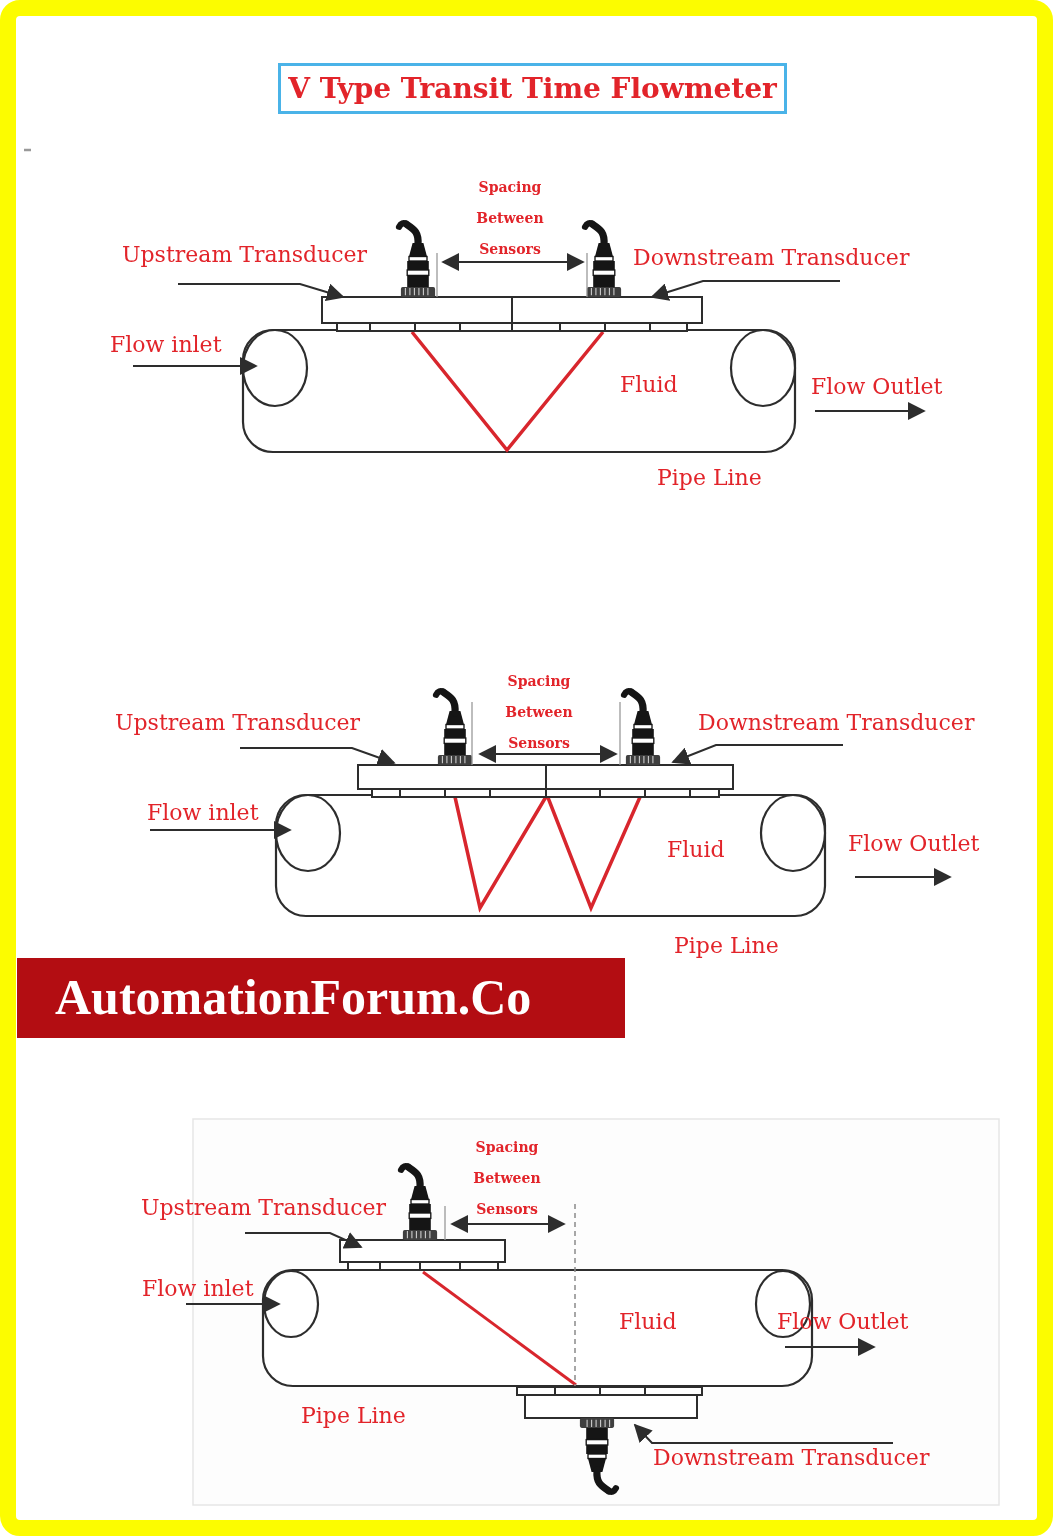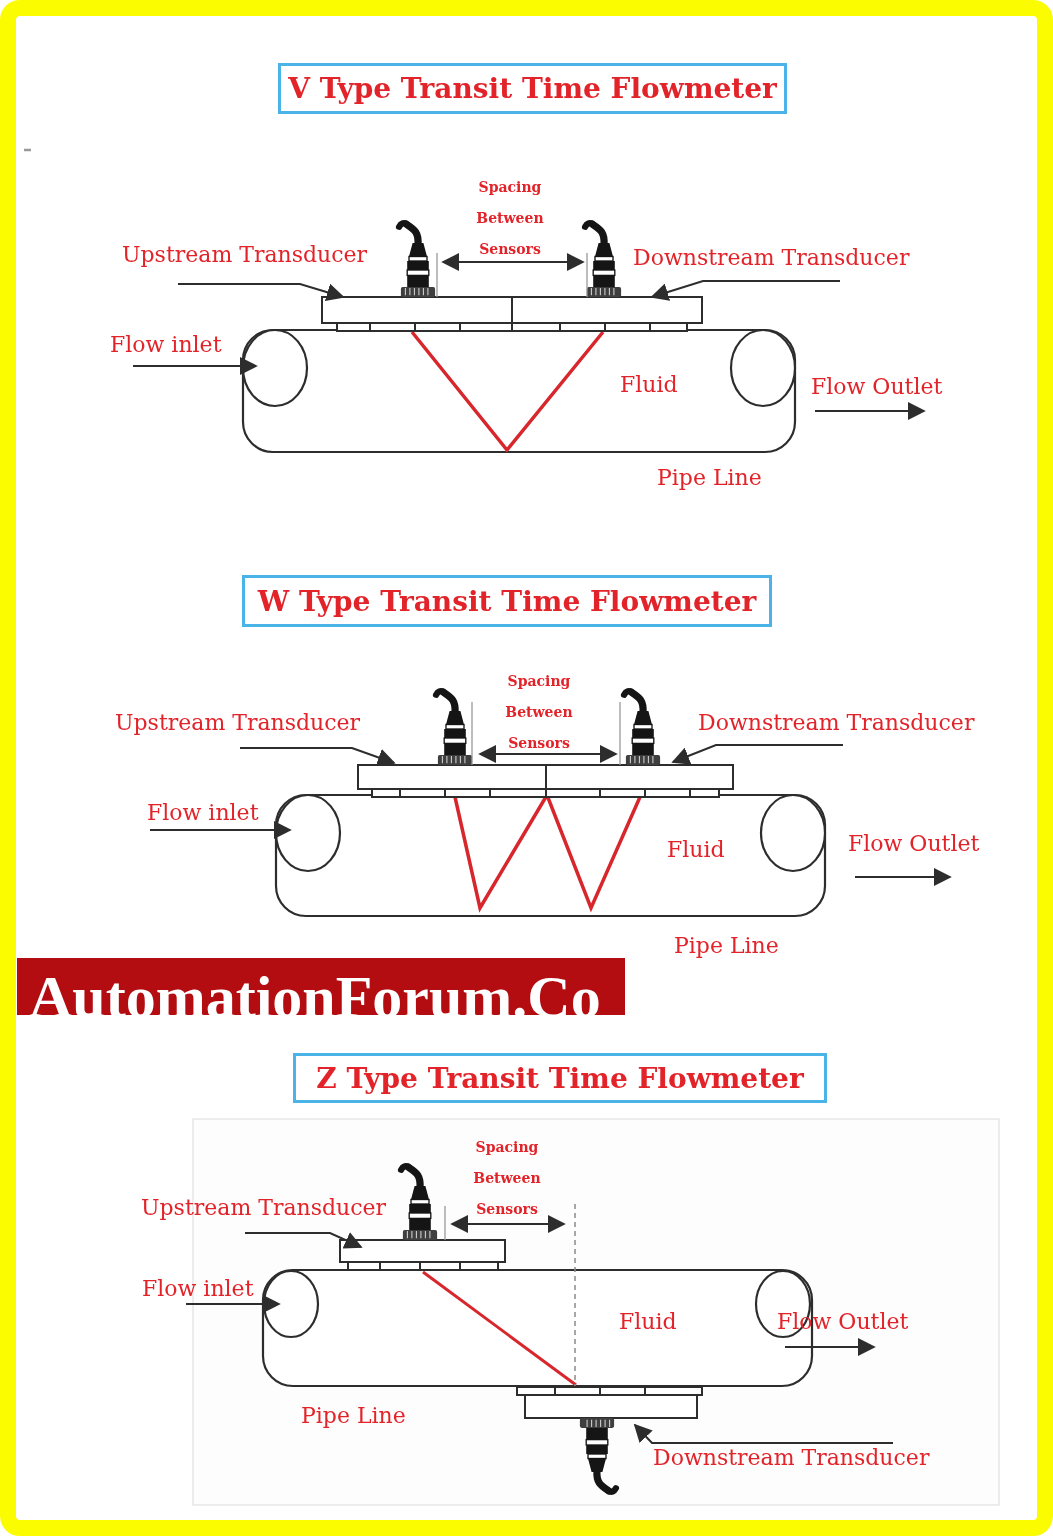--- a/index.html
+++ b/index.html
@@ -42,28 +42,28 @@
     background:#ffffff;
     display:flex;align-items:center;justify-content:center;
     color:#e2242a;
     font-weight:700;
     font-size:28px;
     z-index:3;
     white-space:nowrap;
   }
   .banner{
     position:absolute;
-    left:17px;top:958px;width:608px;height:57px;
+    left:17px;top:958px;width:608px;height:80px;
     background:#b30d12;
     color:#ffffff;
     font-family:"Liberation Serif", serif;
     font-weight:700;
-    font-size:60px;
+    font-size:50px;
     line-height:78px;
-    padding-left:12px;
+    padding-left:38px;
     box-sizing:border-box;
     z-index:4;
     white-space:nowrap;
   }
 </style>
 </head>
 <body>
 
 <div class="canvas">
 
@@ -212,38 +212,36 @@
     <div>Between</div>
     <div>Sensors</div>
   </div>
   <div class="lbl" style="left:122px;top:243px;">Upstream Transducer</div>
   <div class="lbl" style="left:633px;top:246px;">Downstream Transducer</div>
   <div class="lbl" style="left:110px;top:333px;">Flow inlet</div>
   <div class="lbl" style="left:620px;top:373px;">Fluid</div>
   <div class="lbl" style="left:811px;top:375px;">Flow Outlet</div>
   <div class="lbl" style="left:657px;top:466px;">Pipe Line</div>
 
-  <div class="title-box" style="left:242px;top:575px;width:524px;height:46px;">W Type Transit Time Flowmeter</div>
   <div class="spacing-block" style="left:466px;top:666px;width:146px;">
     <div>Spacing</div>
     <div>Between</div>
     <div>Sensors</div>
   </div>
   <div class="lbl" style="left:115px;top:711px;">Upstream Transducer</div>
   <div class="lbl" style="left:698px;top:711px;">Downstream Transducer</div>
   <div class="lbl" style="left:147px;top:801px;">Flow inlet</div>
   <div class="lbl" style="left:667px;top:838px;">Fluid</div>
   <div class="lbl" style="left:848px;top:832px;">Flow Outlet</div>
   <div class="lbl" style="left:674px;top:934px;">Pipe Line</div>
 
   <div class="banner">
     <span>AutomationForum.Co</span>
   </div>
 
-  <div class="title-box" style="left:293px;top:1053px;width:528px;height:44px;">Z Type Transit Time Flowmeter</div>
   <div class="spacing-block" style="left:437px;top:1132px;width:140px;">
     <div>Spacing</div>
     <div>Between</div>
     <div>Sensors</div>
   </div>
   <div class="lbl" style="left:141px;top:1196px;">Upstream Transducer</div>
   <div class="lbl" style="left:653px;top:1446px;">Downstream Transducer</div>
   <div class="lbl" style="left:142px;top:1277px;">Flow inlet</div>
   <div class="lbl" style="left:619px;top:1310px;">Fluid</div>
   <div class="lbl" style="left:777px;top:1310px;">Flow Outlet</div>

